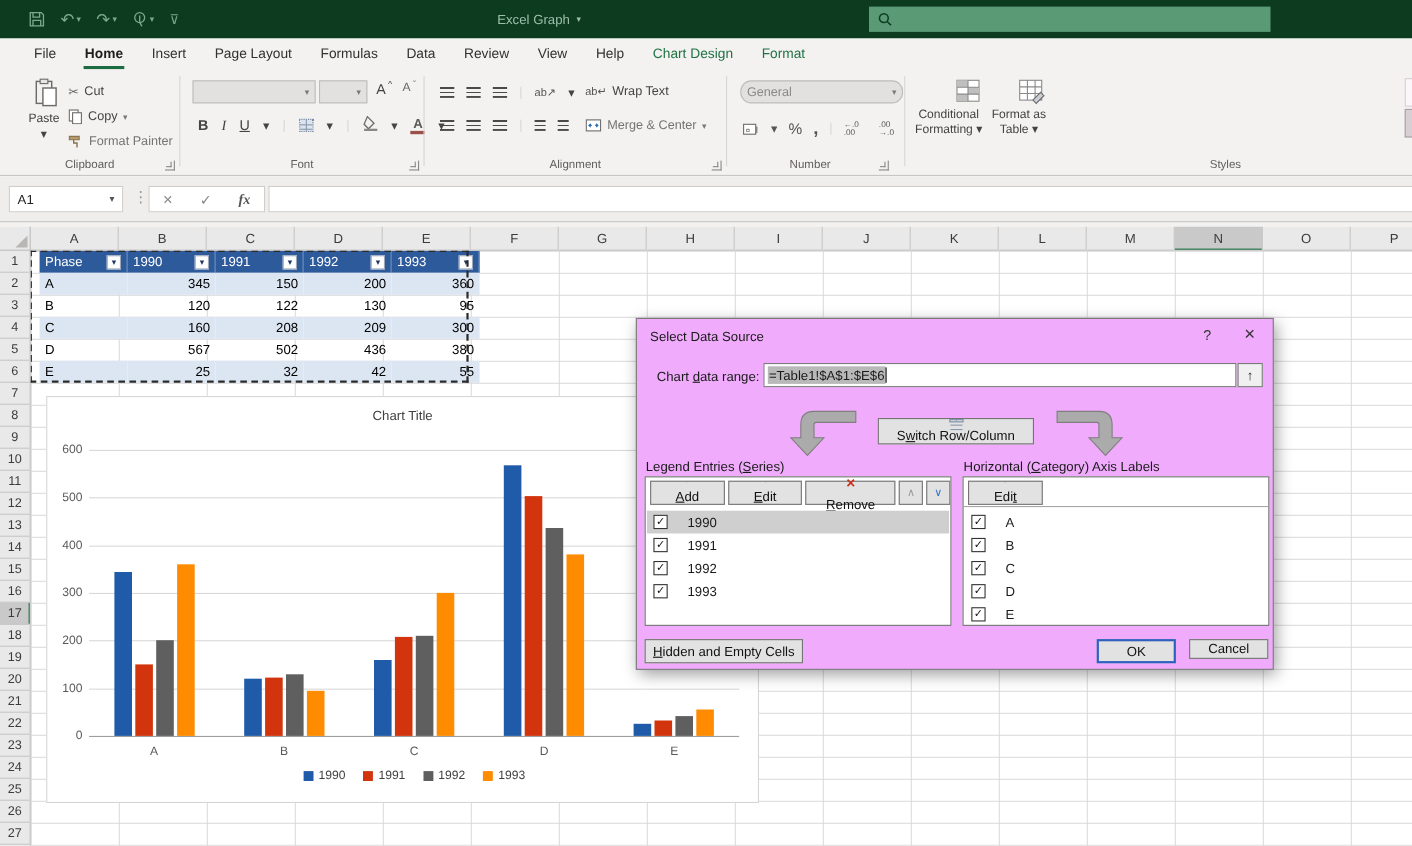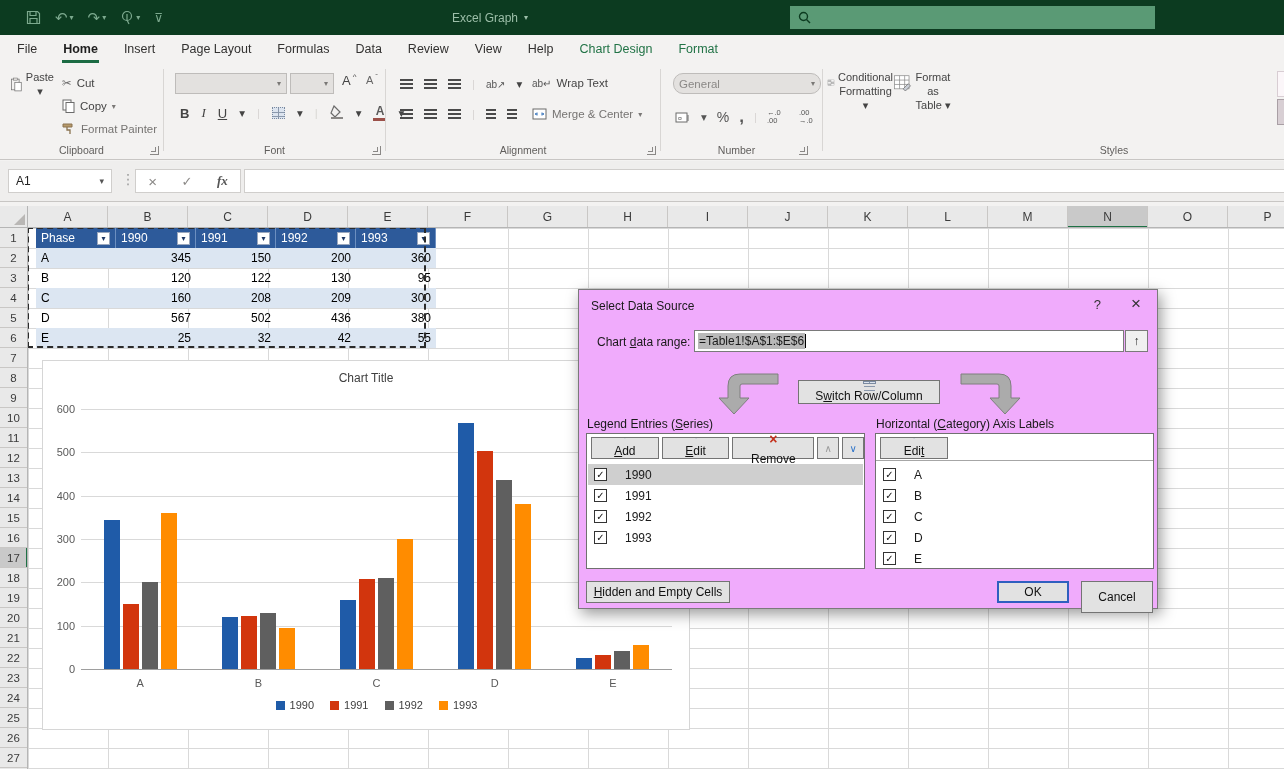--- a/index.html
+++ b/index.html
@@ -16,21 +16,21 @@
     color:#9DBFA9; font-size:12px; }
   .apptitle .mini { font-size:8px; }
   .searchbox { position:absolute; left:790px; top:6px; width:365px; height:23px; background:#5A9A75;
     display:flex; align-items:center; padding:0 8px; gap:10px; }
   .searchbox input { border:none; outline:none; background:transparent; font-size:12px; color:#0C3B20; width:300px;
     font-family:"Liberation Sans", sans-serif; }
   .searchbox input::placeholder { color:#0C3B20; opacity:.95; }
 
   
   .tabrow { position:absolute; left:0; top:35px; width:1284px; height:28px; background:#F3F2F1;
-    display:flex; align-items:flex-end; padding-left:4px; gap:0; }
+    display:flex; align-items:flex-end; padding-left:18px; gap:0; }
   .tab { font-size:12.5px; color:#323130; padding:5px 13px 7px 13px; position:relative; cursor:default; }
   .tab.active { font-weight:bold; color:#1E1E1E; }
   .tab.active::after { content:""; position:absolute; left:12px; right:12px; bottom:0; height:3px; background:#1B6B43; }
   .tab.contextual { color:#217346; }
 
   
   .ribbon { position:absolute; left:0; top:63px; width:1284px; height:97px; background:#F3F2F1;
     border-bottom:1px solid #C8C6C4; font-size:11.5px; color:#444; }
   .vdiv { position:absolute; top:6px; bottom:8px; width:1px; background:#D8D6D4; }
   .grouplabel { position:absolute; bottom:3px; font-size:10.5px; color:#605E5C; width:100%; text-align:center; }
@@ -39,21 +39,21 @@
   .launcher::after { content:""; position:absolute; right:2px; bottom:2px; width:4px; height:4px;
     border-right:1px solid #8A8886; border-bottom:1px solid #8A8886; }
   .group { position:absolute; top:0; height:96px; }
   .rbtn { display:flex; align-items:center; gap:5px; color:#444; cursor:default; }
   .combo { background:#E3E1DF; border:1px solid #BEBCBA; height:21px; display:flex; align-items:center;
     justify-content:space-between; padding:0 5px; color:#8A8886; font-size:11.5px; }
   .combo .mini, .rbtn .mini { font-size:8px; color:#7A7876; }
   .bars { display:inline-block; width:13px; height:10px;
     background:repeating-linear-gradient(#4a4a4a 0 1.6px, transparent 1.6px 4.2px); }
   .bars.short { width:10px; }
-  .bigbtn { position:absolute; display:flex; flex-direction:row; align-items:flex-start; gap:3px;
+  .bigbtn { position:absolute; display:flex; flex-direction:column; align-items:flex-end; gap:3px;
     font-size:11px; color:#444; text-align:center; line-height:1.25; }
   .stylecell { height:26px; display:flex; align-items:center; padding:0 8px; font-size:12px; border:1px solid #D8CDD3; }
   .st-normal { background:#FBF6F9; color:#3b3b3b; }
   .st-bad { background:#C6BAC0; color:#3b3b3b; border-color:#C6BAC0; }
   .st-good { background:#DED4DA; color:#3b3b3b; border-color:#DED4DA; }
   .st-calculation { background:#D8CFD4; color:#767074; border:1px solid #A99FA5; box-shadow:inset 0 0 0 1px #D8CFD4; }
   .st-check { background:#8F878C; color:#fff; font-weight:bold; border:2px solid #6F6468; }
   .st-explanatory { background:#E9E1E6; color:#767074; font-style:italic; border-color:#E9E1E6; }
 
   
@@ -669,18 +669,18 @@
           </div>
         </div>
     </div>
 
     <button class="dbtn" style="position:absolute; left:7px; top:291px; width:144px; height:22px;">
       <span><u>H</u>idden and Empty Cells</span>
     </button>
     <button class="dbtn okbtn" style="position:absolute; left:418px; top:291px; width:72px; height:22px;">
         <span>OK</span>
       </button>
-    <button class="dbtn" style="position:absolute; left:502px; top:291px; width:72px; height:32px;">
+    <button class="dbtn" style="position:absolute; left:502px; top:291px; width:72px; height:18px;">
         <span>Cancel</span>
       </button>
   </div>
 
 </div>
 
 </body></html>

